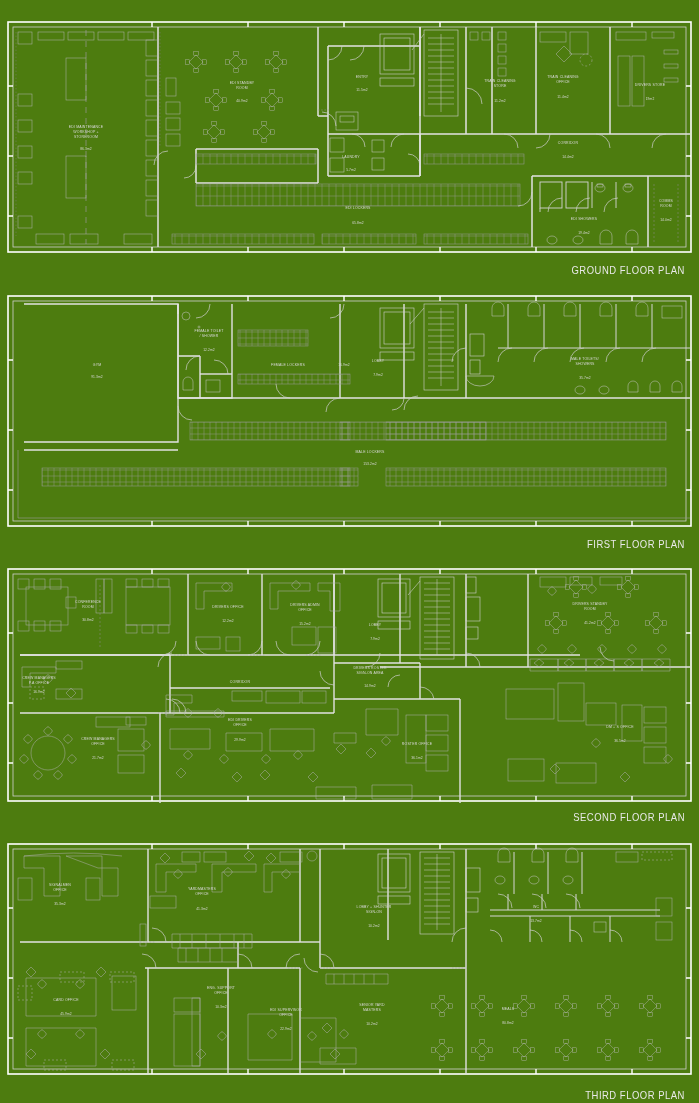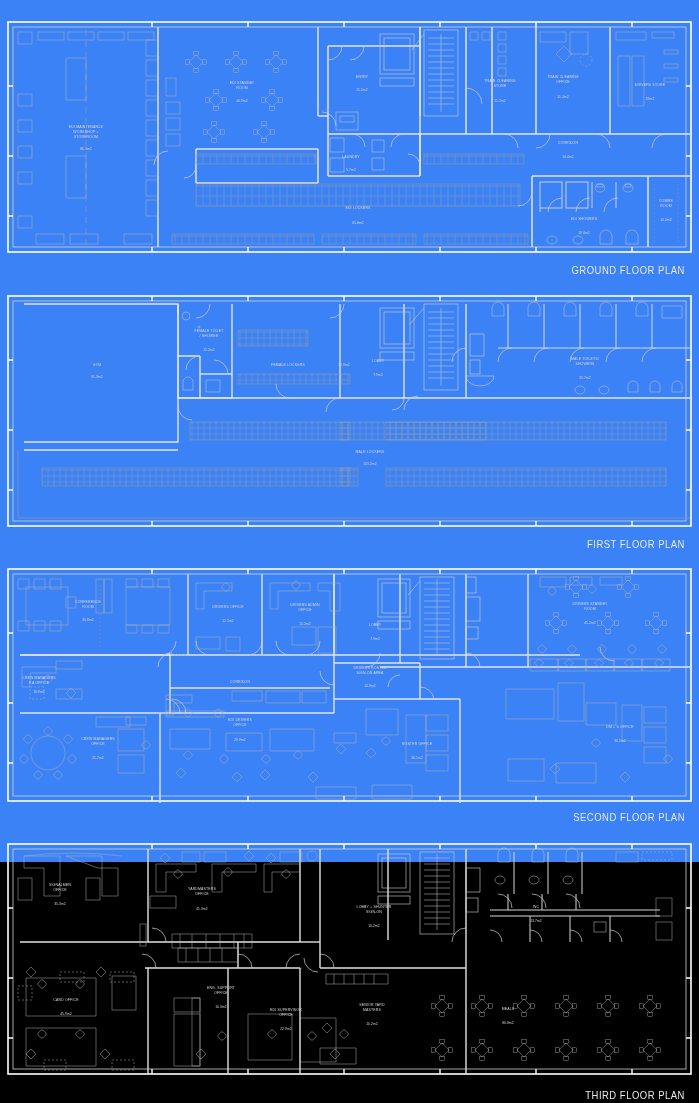--- a/index.html
+++ b/index.html
@@ -1,17 +1,17 @@
 <!DOCTYPE html>
 <html><head>
 <meta charset="utf-8">
 <style>
   html,body{margin:0;padding:0;background:#000;}
   body{width:699px;height:1103px;overflow:hidden;font-family:"Liberation Sans",sans-serif;}
-  .sheet{position:relative;width:699px;height:862px;background:#3b82f6;}
+  .sheet{position:relative;width:699px;height:1103px;background:#4d7c0f;}
   .plan{position:absolute;left:0;width:699px;}
   .plan svg{display:block;}
   .plan-title{
     position:absolute;right:14px;bottom:2px;
     color:#e9e9e9;font-size:11px;letter-spacing:.6px;
     font-family:"Liberation Sans",sans-serif;font-weight:400;
     transform:scaleX(.86);transform-origin:right bottom;white-space:nowrap;
   }
   text{font-family:"Liberation Sans",sans-serif;fill:#d8d8d8;}
   .rmlbl{font-size:3.5px;letter-spacing:.15px;}

